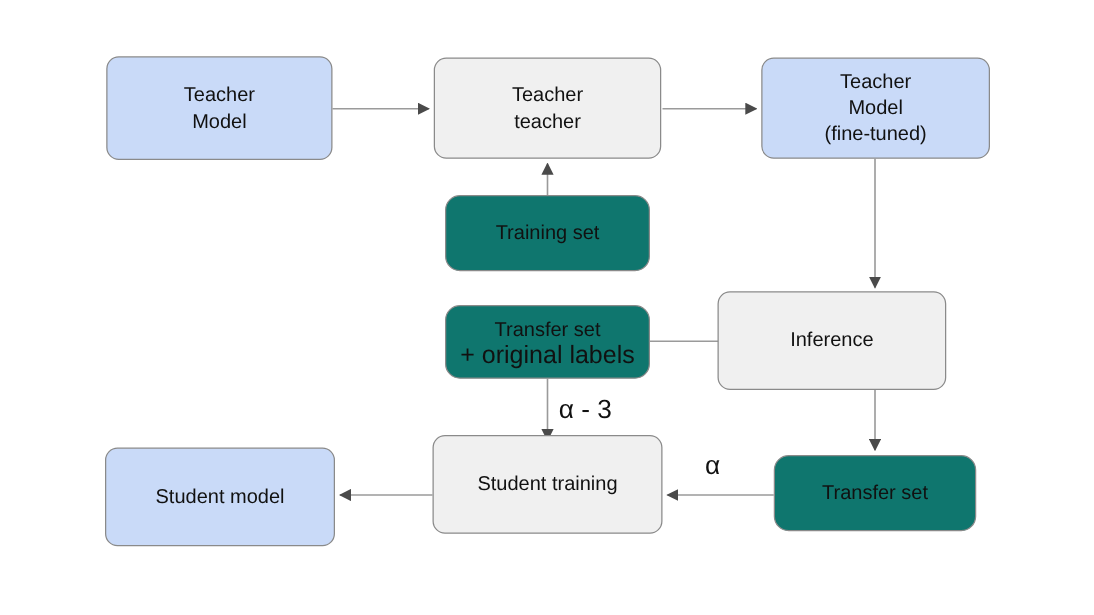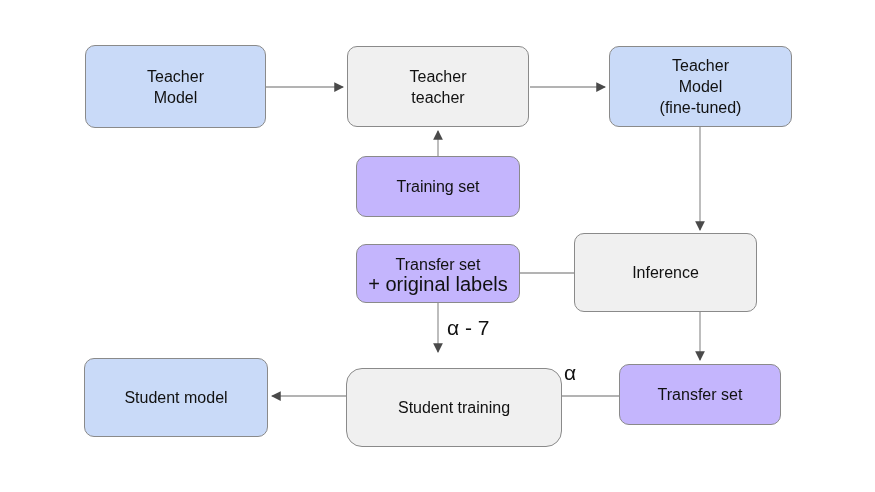--- a/index.html
+++ b/index.html
@@ -30,21 +30,21 @@
     flex-direction: column;
     align-items: center;
     justify-content: center;
     text-align: center;
     color: #111111;
     font-size: 16px;
     line-height: 21px;
   }
   .node.blue { background: #c9daf8; }
   .node.gray { background: #f0f0f0; }
-  .node.pink { background: #c4b5fd; }
+  .node.pink { background: #0f766e; border-radius: 12px; }
   .node .sub {
     font-size: 20px;
     line-height: 19px;
   }
   .edge-label {
     position: absolute;
     color: #111111;
     font-size: 21px;
     line-height: 24px;
     white-space: nowrap;
@@ -98,24 +98,24 @@
   </div>
 
   <div class="node gray" style="left:574px; top:233px; width:183px; height:79px;">
     <span>Inference</span>
   </div>
 
   <div class="node pink" style="left:619px; top:364px; width:162px; height:61px;">
     <span>Transfer set</span>
   </div>
 
-  <div class="node gray" style="left:346px; top:368px; width:216px; height:79px;border-radius:16px;">
+  <div class="node gray" style="left:346px; top:348px; width:184px; height:79px;">
     <span>Student training</span>
   </div>
 
   <div class="node blue" style="left:84px; top:358px; width:184px; height:79px;">
     <span>Student model</span>
   </div>
 
-  <div class="edge-label" style="left:447px; top:316px;">α - 7</div>
+  <div class="edge-label" style="left:447px; top:316px;">α - 3</div>
   <div class="edge-label" style="left:564px; top:361px;">α</div>
 
 </div>
 
 </body></html>

